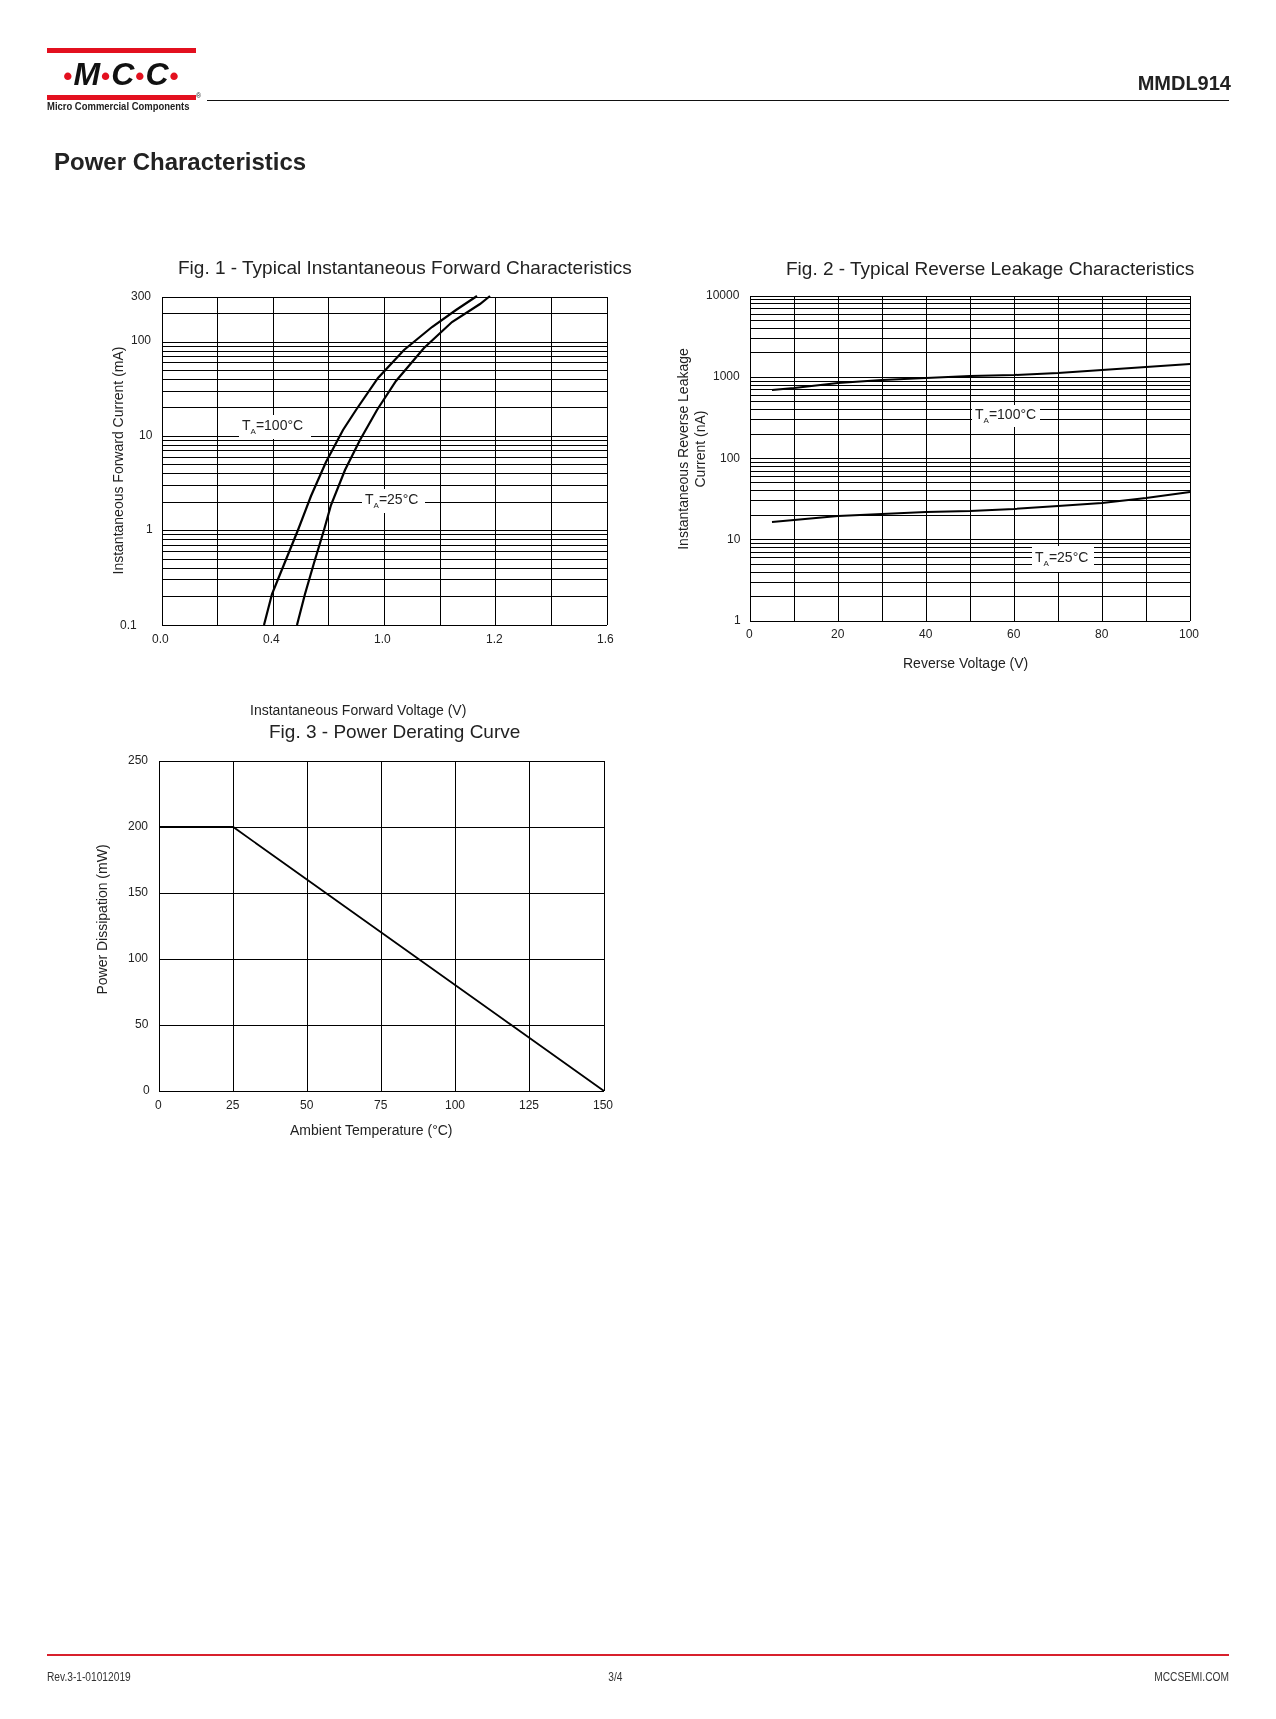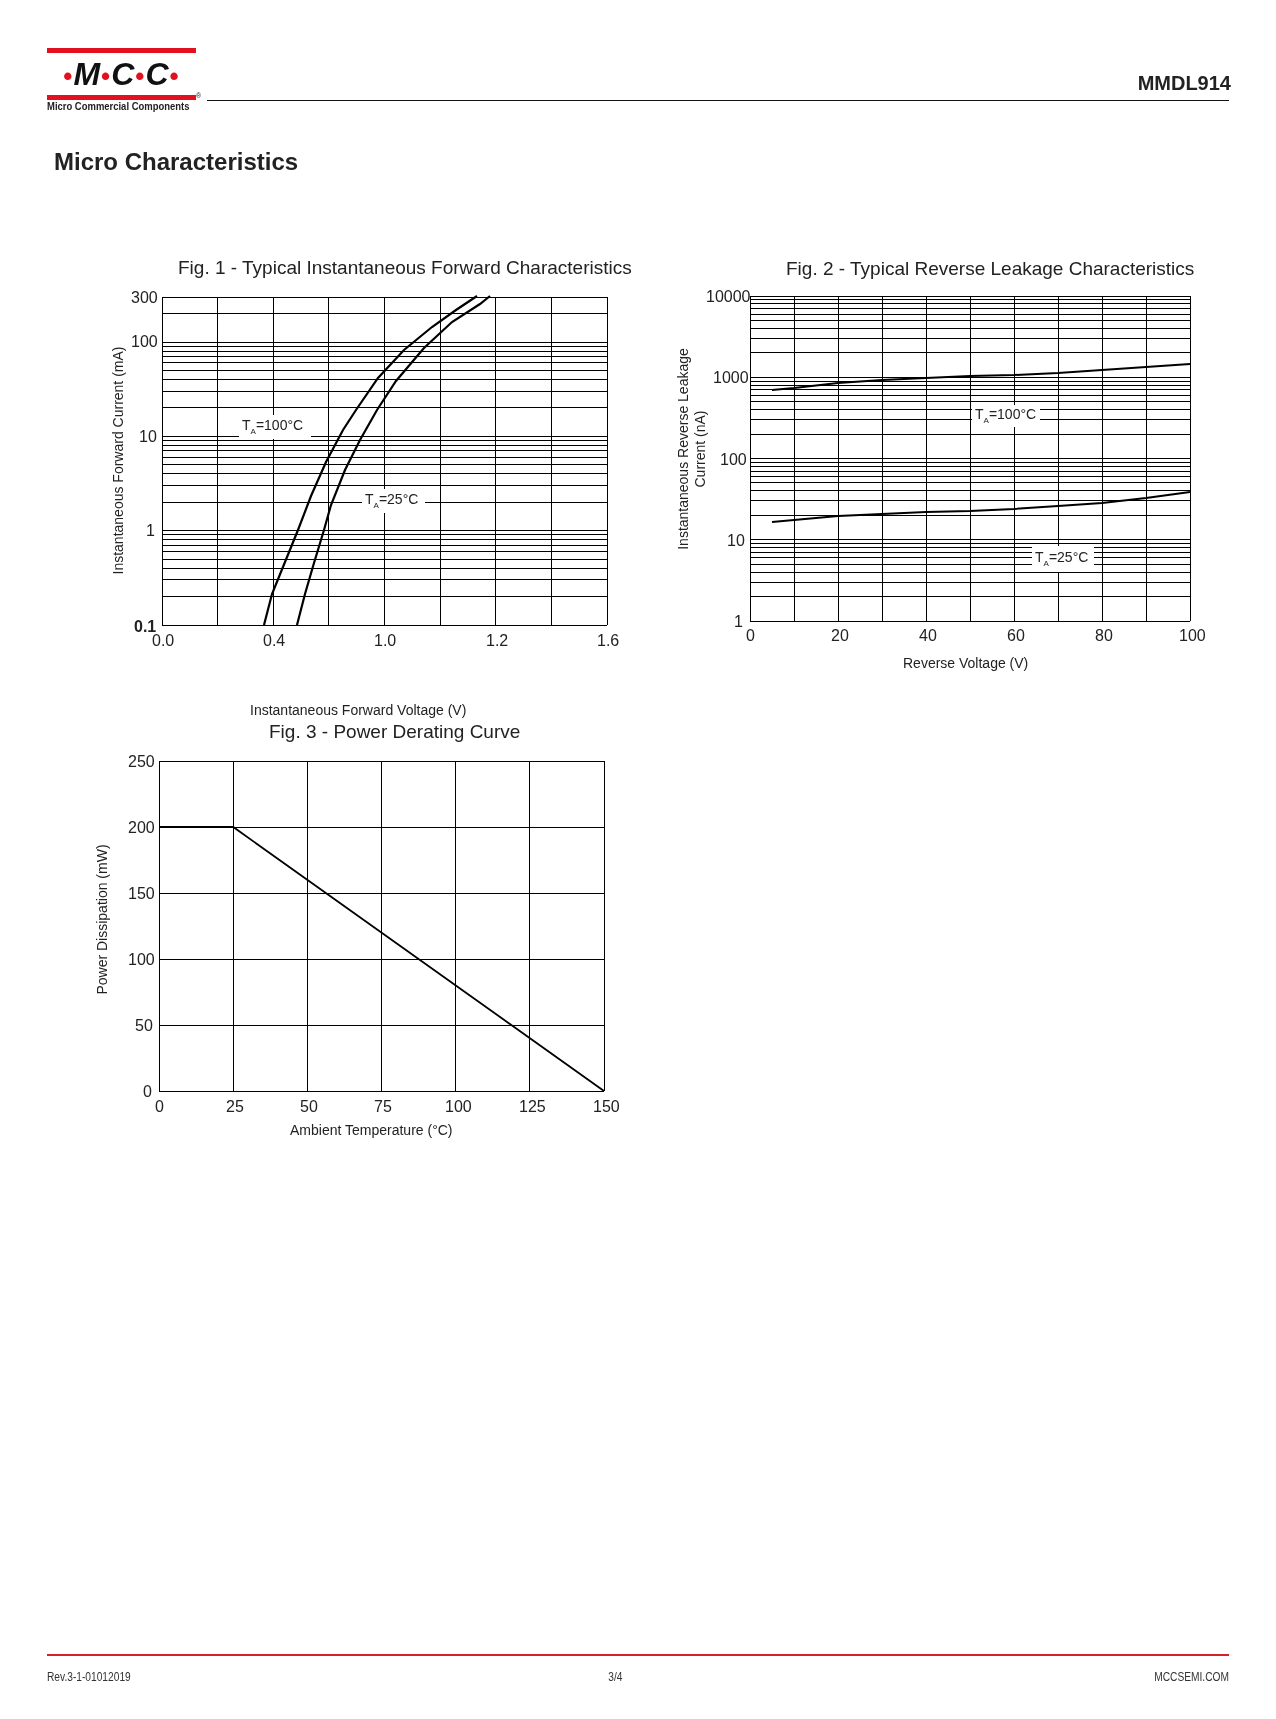--- a/index.html
+++ b/index.html
@@ -7,21 +7,21 @@
   .abs{position:absolute;}
   .logo-bar{position:absolute;left:47px;width:149px;background:#e3101f;}
   .logo-text{position:absolute;left:47px;top:54px;width:149px;text-align:center;font-family:"Liberation Sans",sans-serif;font-weight:bold;font-style:italic;font-size:32px;letter-spacing:1px;color:#111;line-height:40px;}
   .logo-text .dot{color:#e3101f;font-style:normal;font-size:26px;}
   .logo-sub{position:absolute;left:47px;top:100px;font-size:11px;font-weight:bold;color:#222;transform:scaleX(0.86);transform-origin:left top;white-space:nowrap;}
   .reg{position:absolute;left:196px;top:92px;font-size:7px;}
   .header-rule{position:absolute;left:207px;top:100px;width:1022px;height:1px;background:#111;}
   .part-number{position:absolute;right:45px;top:72px;font-size:20px;font-weight:bold;color:#222;}
   .section-title{position:absolute;left:54px;top:148px;font-size:24px;font-weight:bold;color:#222;}
   .fig-title{position:absolute;font-size:19px;color:#222;white-space:nowrap;}
-  .tick{position:absolute;font-size:16px;color:#222;white-space:nowrap;}
+  .tick{position:absolute;font-size:12px;color:#222;white-space:nowrap;}
   .axis-label{position:absolute;font-size:14px;color:#222;white-space:nowrap;}
   .ylabel{position:absolute;font-size:14px;color:#222;white-space:nowrap;transform:rotate(-90deg);transform-origin:center center;text-align:center;line-height:17px;}
   .footer-rule{position:absolute;left:47px;top:1654px;width:1182px;height:2px;background:#d8202c;}
   .footer-text{position:absolute;top:1670px;font-size:12px;color:#333;transform:scaleX(0.85);}
   svg{position:absolute;left:0;top:0;}
 </style>
 </head>
 <body>
 
 <div>
@@ -29,21 +29,21 @@
   <div class="logo-text">
     <span class="dot">•</span><span>M</span><span class="dot">•</span><span>C</span><span class="dot">•</span><span>C</span><span class="dot">•</span>
   </div>
   <div class="logo-bar" style="top:95px;height:5px;"></div>
   <div class="reg">®</div>
   <div class="logo-sub">Micro Commercial Components</div>
 </div>
 <div class="header-rule"></div>
 <div class="part-number">MMDL914</div>
 
-<div class="section-title">Micro Characteristics</div>
+<div class="section-title">Power Characteristics</div>
 
 <div>
   <div class="fig-title" style="left:178px;top:257px;">Fig. 1 - Typical Instantaneous Forward Characteristics</div>
   <svg width="1276" height="1719" style="pointer-events:none;">
     <g stroke="#000" stroke-width="1" shape-rendering="crispEdges" fill="none">
 
       <line x1="162" y1="297" x2="162" y2="625"></line>
       <line x1="217.6" y1="297" x2="217.6" y2="625"></line>
       <line x1="273.3" y1="297" x2="273.3" y2="625"></line>
       <line x1="328.9" y1="297" x2="328.9" y2="625"></line>
@@ -95,21 +95,21 @@
     <span>T</span><sub style="font-size:8px;">A</sub><span>=100°C</span>
   </div>
   <div class="abs" style="left:365px;top:491px;font-size:14px;">
     <span>T</span><sub style="font-size:8px;">A</sub><span>=25°C</span>
   </div>
 
   <div class="tick" style="left:131px;top:289px;">300</div>
   <div class="tick" style="left:131px;top:333px;">100</div>
   <div class="tick" style="left:139px;top:428px;">10</div>
   <div class="tick" style="left:146px;top:522px;">1</div>
-  <div class="tick" style="left:134px;top:618px;font-weight:bold;">0.1</div>
+  <div class="tick" style="left:120px;top:618px;">0.1</div>
 
   <div class="tick" style="left:152px;top:632px;">0.0</div>
   <div class="tick" style="left:263px;top:632px;">0.4</div>
   <div class="tick" style="left:374px;top:632px;">1.0</div>
   <div class="tick" style="left:486px;top:632px;">1.2</div>
   <div class="tick" style="left:597px;top:632px;">1.6</div>
   <div class="axis-label" style="left:250px;top:654px;margin-top:48px;">Instantaneous Forward Voltage (V)</div>
   <div class="ylabel" style="left:-2px;top:452px;width:240px;">Instantaneous Forward Current (mA)</div>
 </div>
 

